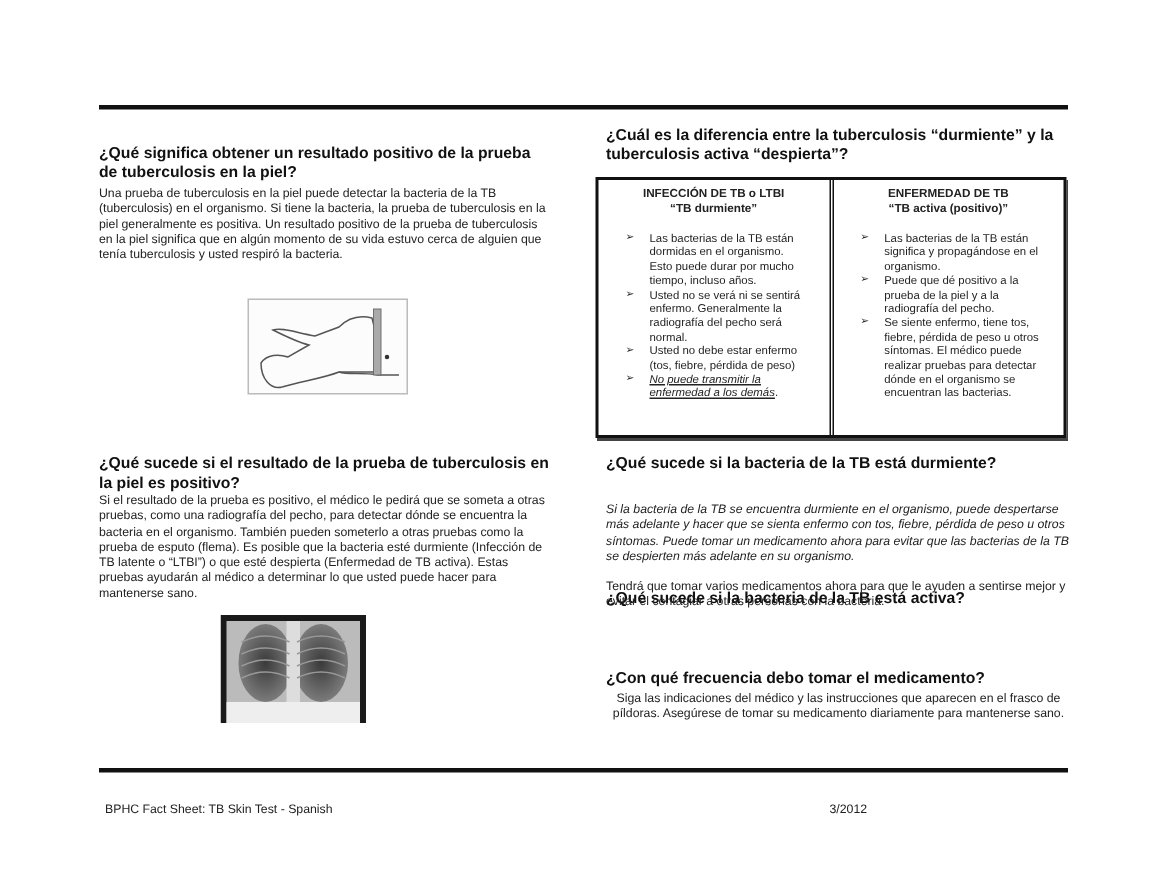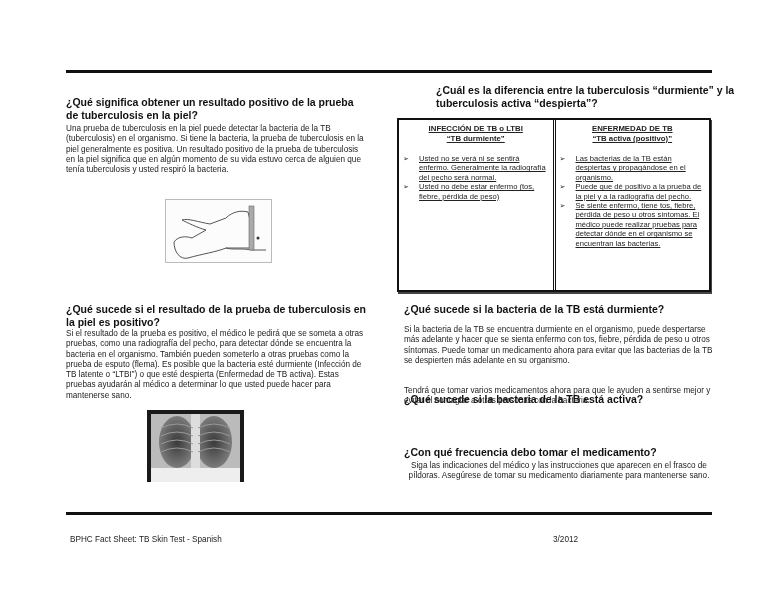--- a/index.html
+++ b/index.html
@@ -11,21 +11,21 @@
     .rule.top { top: 70px; }
     .rule.bottom { top: 512px; }
     h2 { margin: 0; font-size: 10.5px; font-weight: bold; line-height: 13px; color: #111; }
     p { margin: 0; font-size: 8.2px; line-height: 10.3px; color: #222; }
     .abs { position: absolute; }
 
     .tbl {
       position: absolute; left: 397px; top: 118px; width: 310px; height: 170px;
       border: 2px solid #111; box-shadow: 1px 2px 0 #444; display: flex; background: #fff;
     }
-    .tcell { flex: 1; padding: 4px 2px; box-sizing: border-box; text-decoration: underline; }
+    .tcell { flex: 1; padding: 4px 16px; box-sizing: border-box; }
     .tcell + .tcell { border-left: 3px double #111; }
     .thead { text-align: center; font-size: 7.8px; font-weight: bold; line-height: 10px; margin-bottom: 10px; }
     ul { margin: 0; padding: 0 0 0 18px; list-style: none; }
     li { position: relative; font-size: 7.6px; line-height: 9.4px; color: #222; }
     li::before { content: "\27A2"; position: absolute; left: -16px; font-size: 7px; }
     .ul-it { font-style: italic; text-decoration: underline; }
 
     .footer { position: absolute; top: 535px; font-size: 8.2px; color: #222; }
 
     .img-hand { position: absolute; left: 165px; top: 199px; width: 105px; height: 62px; border: 1px solid #bbb; background: #fcfcfc; }
@@ -62,48 +62,50 @@
     <rect width="97" height="72" fill="#1a1a1a"></rect>
     <rect x="4" y="4" width="89" height="68" fill="#bbb"></rect>
     <ellipse cx="30" cy="32" rx="18" ry="26" fill="url(#lungL)"></ellipse>
     <ellipse cx="67" cy="32" rx="18" ry="26" fill="url(#lungL)"></ellipse>
     <rect x="44" y="4" width="9" height="64" fill="#ddd"></rect>
     <rect x="4" y="58" width="89" height="14" fill="#eee"></rect>
     <path d="M14 18 Q30 10 46 18 M14 26 Q30 18 46 26 M14 34 Q30 26 46 34 M14 42 Q30 34 46 42 M51 18 Q67 10 83 18 M51 26 Q67 18 83 26 M51 34 Q67 26 83 34 M51 42 Q67 34 83 42" stroke="#999" stroke-width="1" fill="none"></path>
   </svg>
 </div>
 
-<h2 class="abs" style="left:404px; top:84px; width:300px;margin-left:32px;">¿Cuál es la diferencia entre la tuberculosis “durmiente” y la tuberculosis activa “despierta”?</h2>
+<h2 class="abs" style="left:404px; top:84px; width:300px;">¿Cuál es la diferencia entre la tuberculosis “durmiente” y la tuberculosis activa “despierta”?</h2>
 
 <div class="tbl">
   <div class="tcell">
     <div class="thead">
       <div>INFECCIÓN DE TB o LTBI</div>
       <div>“TB durmiente”</div>
     </div>
     <ul>
+      <li>Las bacterias de la TB están dormidas en el organismo.  Esto puede durar por mucho tiempo, incluso años.</li>
       <li>Usted no se verá ni se sentirá enfermo.  Generalmente la radiografía del pecho será normal.</li>
       <li>Usted no debe estar enfermo (tos, fiebre, pérdida de peso)</li>
+      <li><span class="ul-it">No puede transmitir la enfermedad a los demás</span><span>.</span></li>
     </ul>
   </div>
   <div class="tcell">
     <div class="thead">
       <div>ENFERMEDAD DE TB</div>
       <div>“TB activa (positivo)”</div>
     </div>
     <ul>
-      <li>Las bacterias de la TB están despiertas y propagándose en el organismo.</li>
+      <li>Las bacterias de la TB están significa y propagándose en el organismo.</li>
       <li>Puede que dé positivo a la prueba de la piel y a la radiografía del pecho.</li>
       <li>Se siente enfermo, tiene tos, fiebre, pérdida de peso u otros síntomas.  El médico puede realizar pruebas para detectar dónde en el organismo se encuentran las bacterias.</li>
     </ul>
   </div>
 </div>
 
 <h2 class="abs" style="left:404px; top:303px; width:310px;">¿Qué sucede si la bacteria de la TB está durmiente?</h2>
-<p class="abs" style="left:404px; top:325px; width:310px;">Si la bacteria de la TB se encuentra durmiente en el organismo, puede despertarse más adelante y hacer que se sienta enfermo con tos, fiebre, pérdida de peso u otros síntomas.  Puede tomar un medicamento ahora para evitar que las bacterias de la TB se despierten más adelante en su organismo.</p>
+<p class="abs" style="left:404px; top:335px; width:310px;font-style:italic;">Si la bacteria de la TB se encuentra durmiente en el organismo, puede despertarse más adelante y hacer que se sienta enfermo con tos, fiebre, pérdida de peso u otros síntomas.  Puede tomar un medicamento ahora para evitar que las bacterias de la TB se despierten más adelante en su organismo.</p>
 
 <h2 class="abs" style="left:404px; top:393px; width:310px;">¿Qué sucede si la bacteria de la TB está activa?</h2>
 <p class="abs" style="left:404px; top:386px; width:310px;">Tendrá que tomar varios medicamentos ahora para que le ayuden a sentirse mejor y evitar el contagiar a otras personas con la bacteria.</p>
 
 <h2 class="abs" style="left:404px; top:446px; width:310px;">¿Con qué frecuencia debo tomar el medicamento?</h2>
 <p class="abs" style="left:404px; top:461px; width:310px;text-align:center;">Siga las indicaciones del médico y las instrucciones que aparecen en el frasco de píldoras.  Asegúrese de tomar su medicamento diariamente para mantenerse sano.</p>
 
 <div class="rule bottom"></div>
 
 <div class="footer" style="left:70px;">BPHC Fact Sheet: TB Skin Test - Spanish</div>

